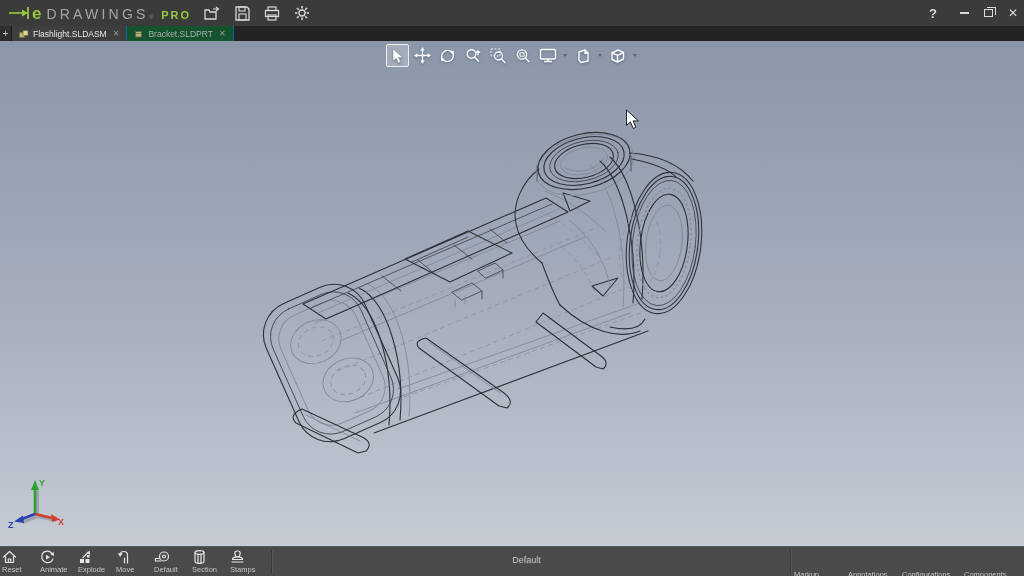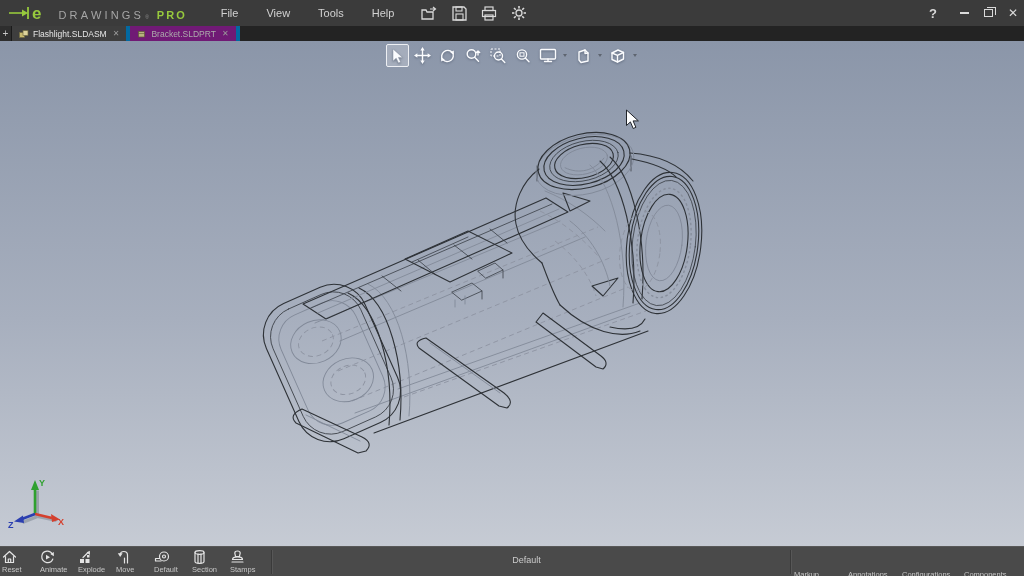--- a/index.html
+++ b/index.html
@@ -6,21 +6,21 @@
   html,body { width:1024px; height:576px; overflow:hidden; background:#4A4A4A;
               font-family:"Liberation Sans", sans-serif; }
   .app { position:relative; width:1024px; height:576px; }
 
   
   .titlebar { position:absolute; top:0; left:0; width:100%; height:26px;
               background:#3B3B3B; display:flex; align-items:center; z-index:30; }
   .logo { display:flex; align-items:baseline; margin-left:8px; }
   .logo svg { align-self:center; }
   .logo-e { color:#97C93D; font-size:17px; font-weight:bold; margin-left:2px; line-height:1; }
-  .logo-brand { color:#A6A6A6; font-size:11px; letter-spacing:3.2px; margin-left:17px; }
+  .logo-brand { color:#A6A6A6; font-size:14px; letter-spacing:3.2px; margin-left:5px; }
   .logo-tm { color:#8F8F8F; font-size:5px; vertical-align:super; margin-left:1px; }
   .logo-pro { color:#97C93D; font-size:11px; font-weight:bold; letter-spacing:2px; margin-left:8px; }
   .menu { display:flex; margin-left:20px; }
   .menu-item { color:#D2D2D2; font-size:11px; padding:5px 14px; cursor:default; }
   .filebar { display:flex; margin-left:12px; gap:12px; align-items:center; }
   .tbtn { width:18px; height:18px; display:grid; place-items:center; }
   .win-controls { position:absolute; right:6px; top:0; height:26px; display:flex;
                   align-items:center; gap:15px; }
   .help-q { color:#D8D8D8; font-size:13px; font-weight:bold; margin-right:8px; }
   .wc { color:#DADADA; font-size:12px; line-height:1; }
@@ -28,23 +28,23 @@
   .wc-restore { width:9px; height:8px; border:1px solid #DADADA; position:relative; display:inline-block; }
   .wc-restore:before { content:""; position:absolute; left:2px; top:-3px; width:8px; height:7px;
                        border:1px solid #DADADA; border-bottom:none; border-left:none; }
 
   
   .tabbar { position:absolute; top:26px; left:0; width:100%; height:15px;
             background:#232323; display:flex; align-items:stretch; z-index:29; }
   .tab-add { width:12px; display:grid; place-items:center; color:#C8C8C8; font-size:10px;
              background:#2E2E2E; border-right:1px solid #1A1A1A; }
   .tab { display:flex; align-items:center; gap:4px; padding:0 7px; font-size:8.5px;
-         border-right:4px solid #0369a1; }
+         border-right:1px solid #0369a1; }
   .tab.active { background:#3E3E3E; color:#E5E5E5; }
-  .tab.inactive { background:#701a75; color:#ACACAC; }
+  .tab.inactive { background:#14532d; color:#ACACAC; }
   .tab-close { font-size:8px; color:#9A9A9A; margin-left:2px; }
 
   
   .viewport { position:absolute; top:41px; left:0; width:1024px; height:505px;
               background:linear-gradient(180deg, #8B96A9 0%, #A7AFBE 55%, #C6CBD4 100%); }
   .model-svg { position:absolute; inset:0; }
   .e  { stroke:#2E3237; fill:none; stroke-width:1.1; stroke-linecap:round; stroke-linejoin:round; }
   .e2 { stroke:#3A3F46; fill:none; stroke-width:0.8; stroke-linecap:round; }
   .g  { stroke:#828A99; fill:none; stroke-width:0.9; stroke-linecap:round; }
   .gd { stroke:#8D93A1; fill:none; stroke-width:0.9; stroke-dasharray:5 3.5; }
@@ -92,26 +92,20 @@
         <line x1="1" y1="6" x2="15" y2="6" stroke="#97C93D" stroke-width="1.6"></line>
         <polygon points="14,2.5 20,6 14,9.5" fill="#97C93D"></polygon>
         <line x1="20" y1="0" x2="20" y2="12" stroke="#97C93D" stroke-width="1.8"></line>
       </svg>
       <span class="logo-e">e</span>
       <span class="logo-brand">DRAWINGS</span>
       <span class="logo-tm">®</span>
       <span class="logo-pro">PRO</span>
     </div>
 
-    <div class="menu">
-      <span class="menu-item">File</span>
-      <span class="menu-item">View</span>
-      <span class="menu-item">Tools</span>
-      <span class="menu-item">Help</span>
-    </div>
 
     <div class="filebar">
       <span class="tbtn">
         <svg width="17" height="15" viewBox="0 0 17 15">
           <path d="M1,4 L1,13 L12,13 L12,6 L6,6 L5,4 Z" fill="none" stroke="#D9D9D9" stroke-width="1.3"></path>
           <path d="M9,3 L14,3 M12,1 L14.5,3 L12,5" fill="none" stroke="#D9D9D9" stroke-width="1.2"></path>
         </svg>
       </span>
       <span class="tbtn">
         <svg width="15" height="15" viewBox="0 0 15 15">

